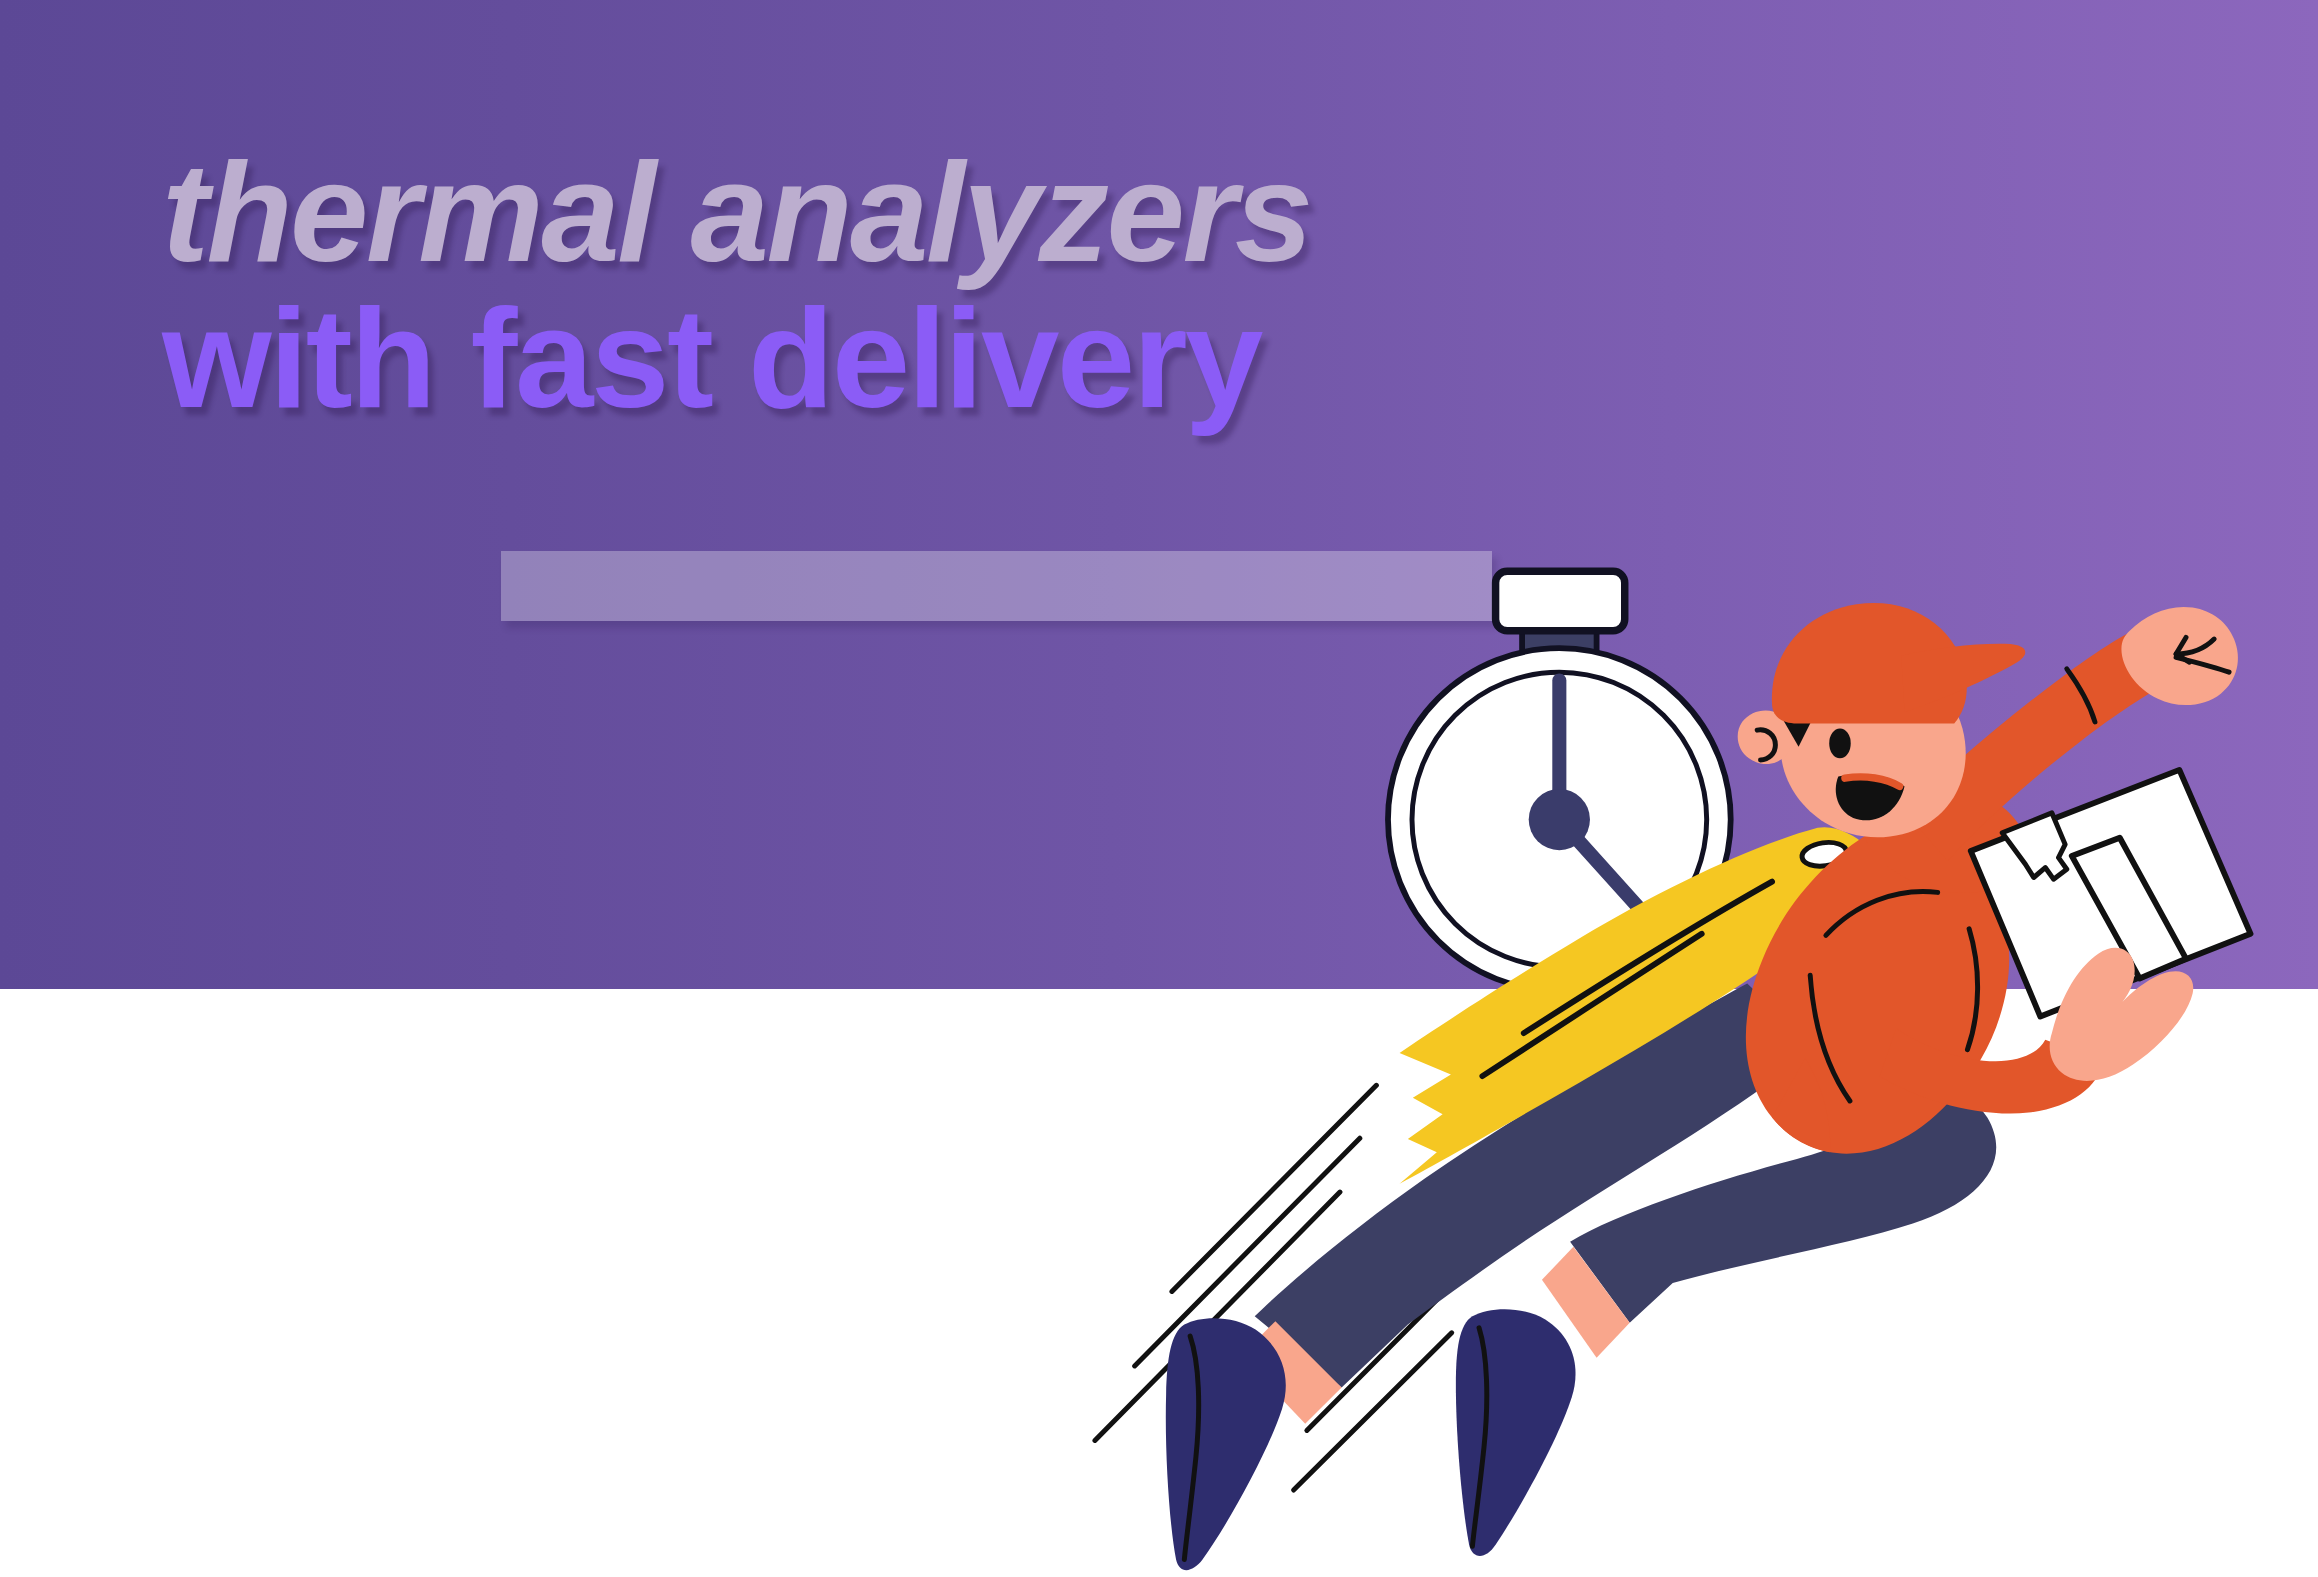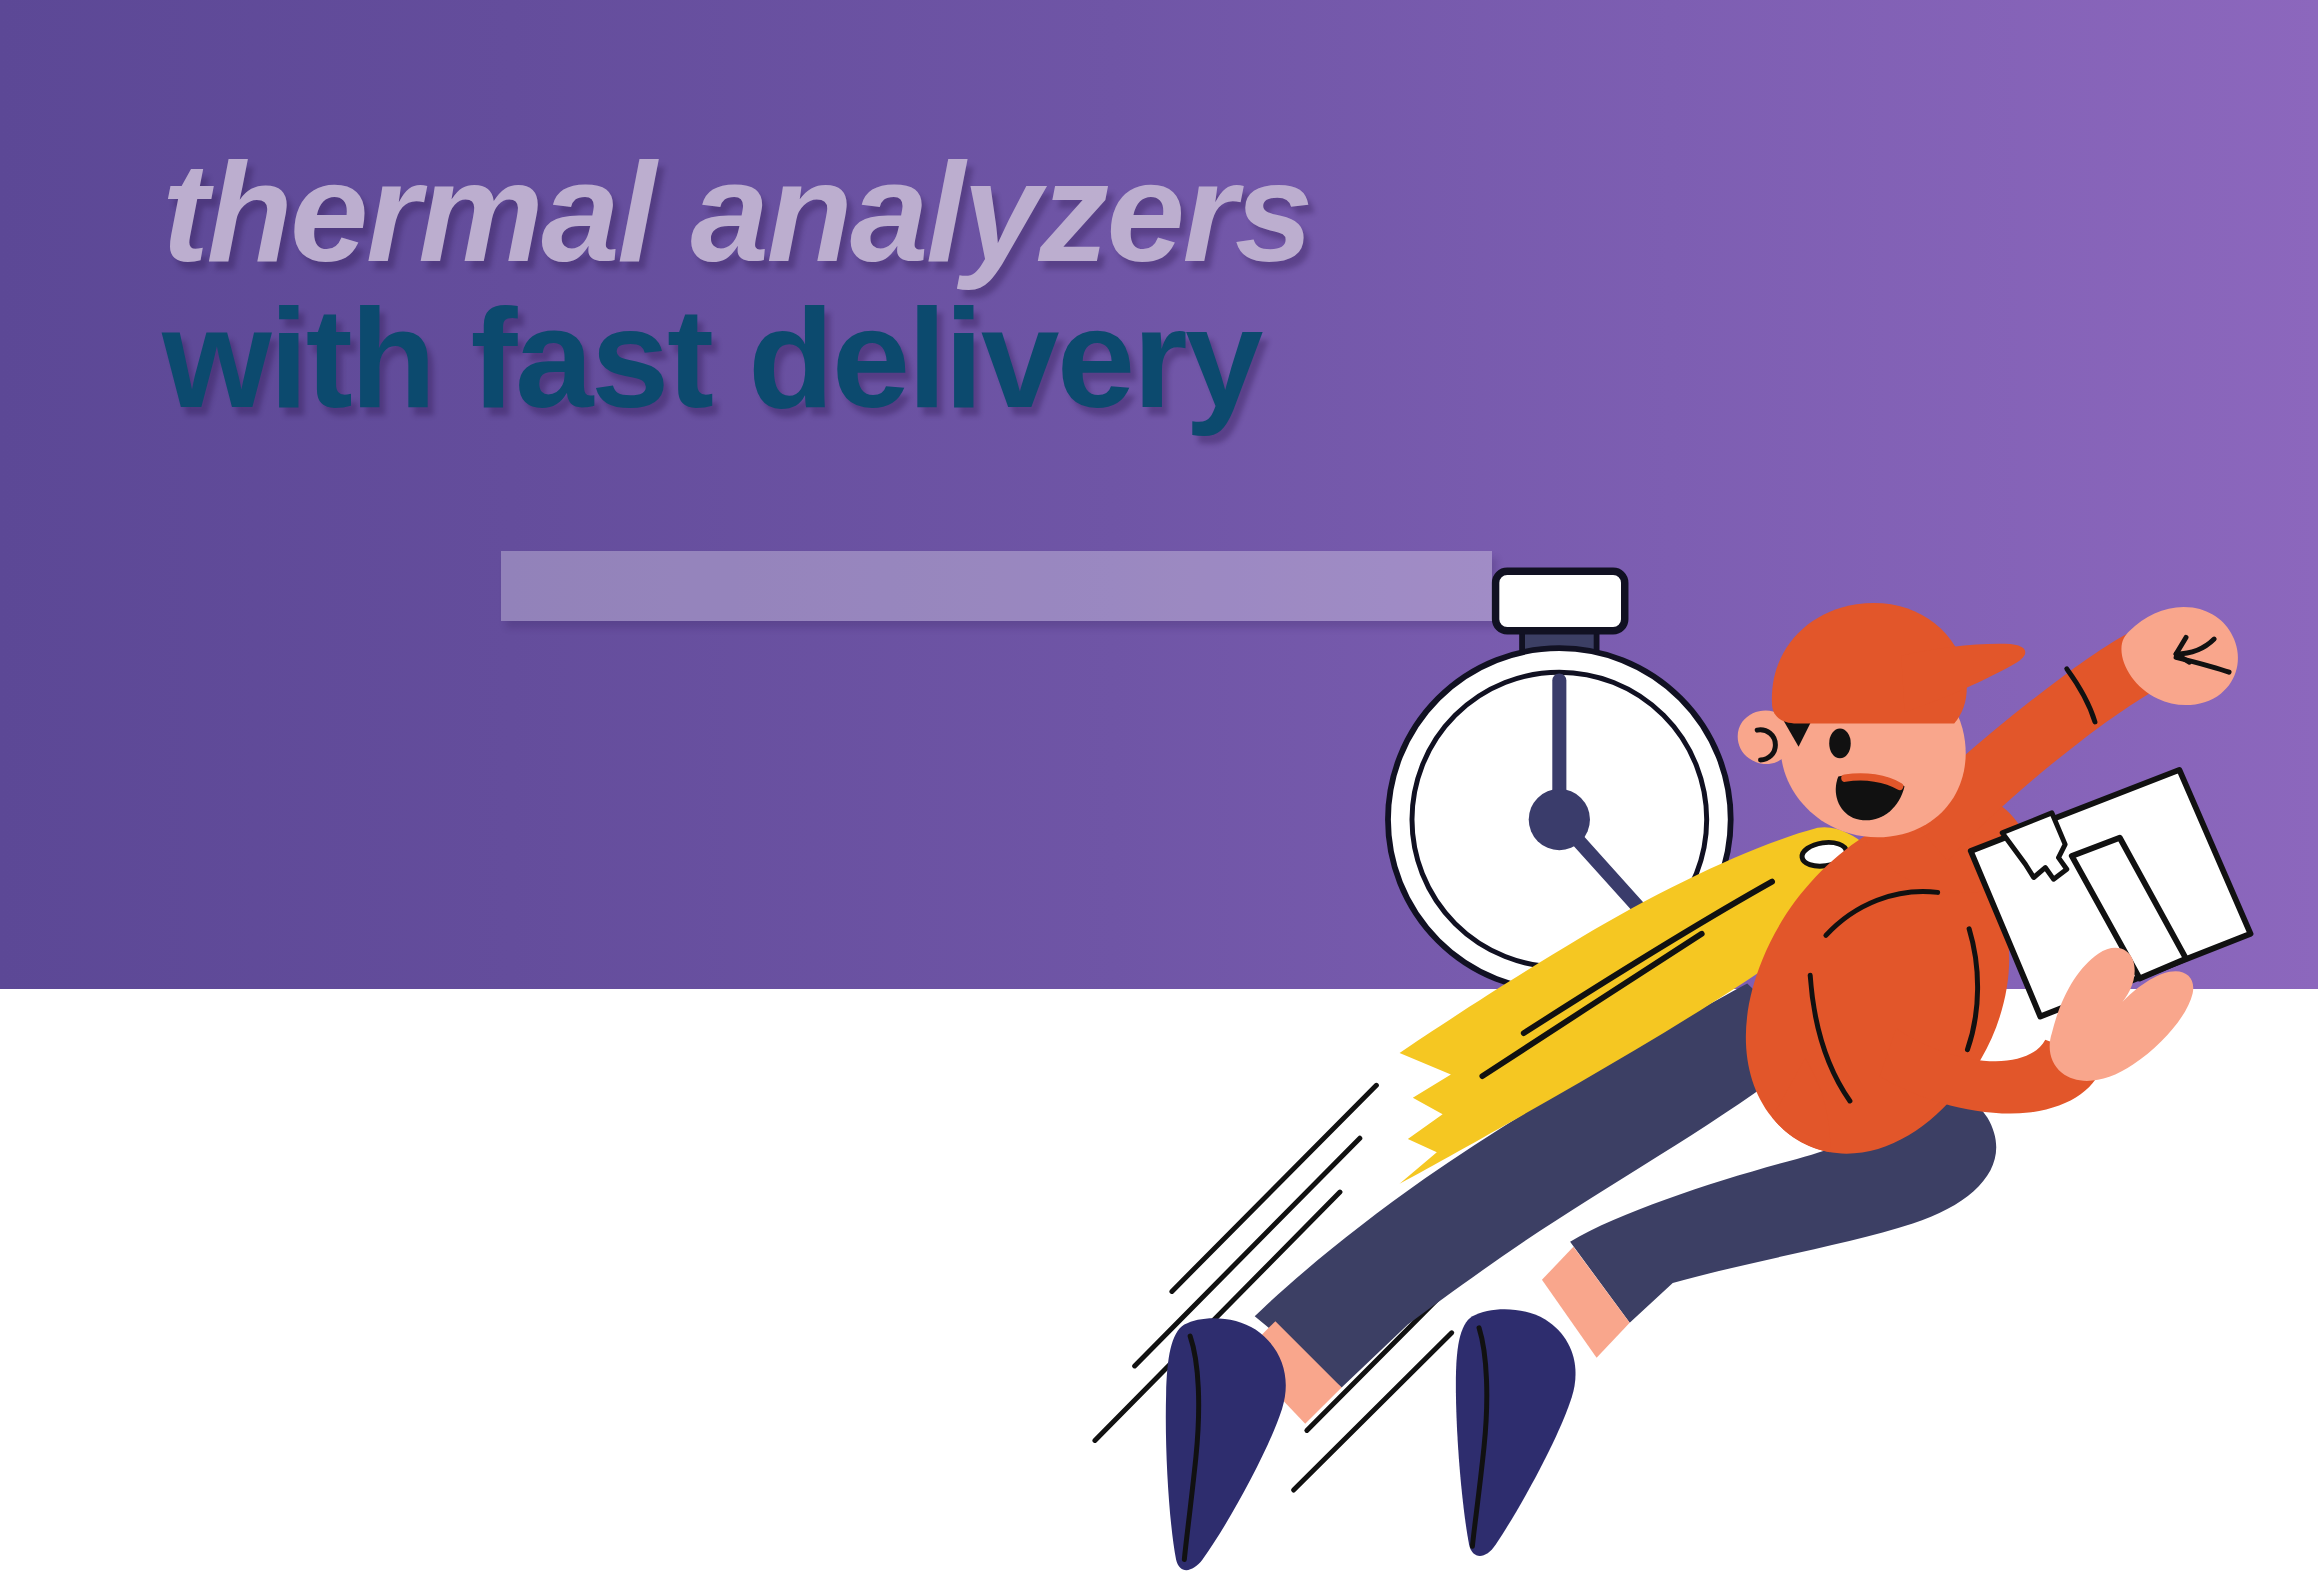--- a/index.html
+++ b/index.html
@@ -50,21 +50,21 @@
   .hl-line-1 {
     color: #ffffff;
     text-shadow: 5.8px 7.5px 5.8px rgba(40, 20, 70, 0.32);
   }
   .hl-line-2 {
     color: #bcaecf;
     text-shadow: 5.8px 7.5px 5.8px rgba(40, 20, 70, 0.30);
     font-style: italic;
   }
   .hl-line-3 {
-    color: #0c4a6e;
+    color: #8b5cf6;
     text-shadow: 5.8px 7.5px 5.8px rgba(40, 20, 70, 0.32);
   }
   
   .hl-highlight-bar {
     position: absolute;
     left: 339px;
     top: 412px;
     width: 991px;
     height: 70px;
     background: rgba(255, 255, 255, 0.30);

